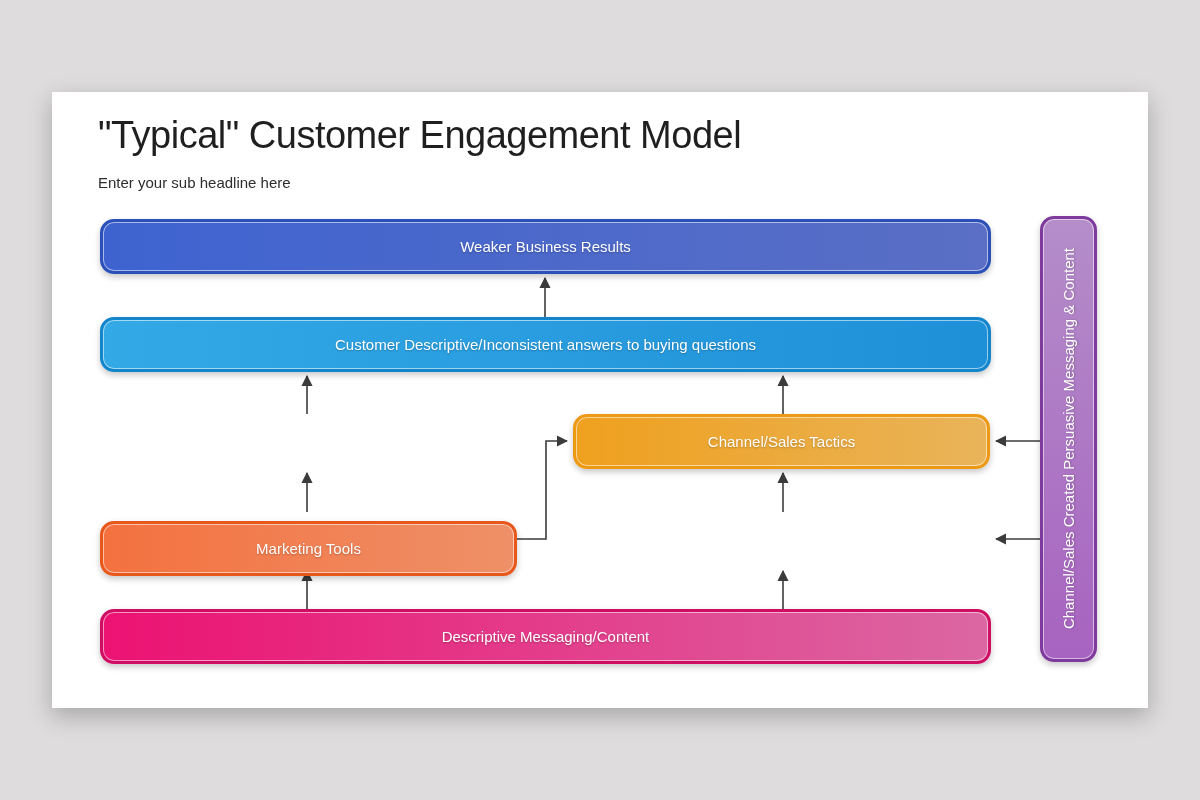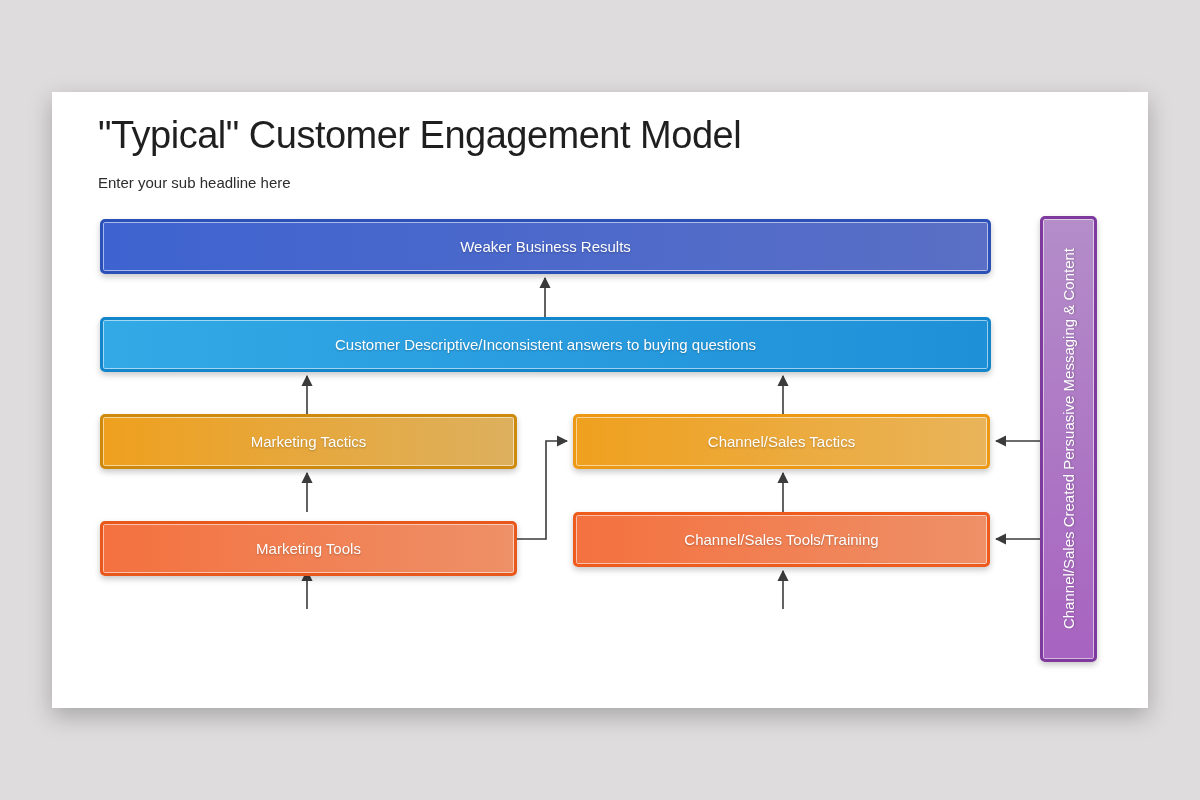--- a/index.html
+++ b/index.html
@@ -18,21 +18,21 @@
     position:absolute;left:46px;top:22px;
     font-size:38px;color:#1f1f1f;letter-spacing:-0.5px;
     font-weight:400;white-space:nowrap;
   }
   .subtitle{
     position:absolute;left:46px;top:82px;
     font-size:15px;color:#2d2d2d;
   }
   .node{
     position:absolute;
-    border-radius:5px;
+    border-radius:14px;
     display:flex;align-items:center;justify-content:center;
     color:#ffffff;font-size:15px;text-align:center;
     text-shadow:0 1px 2px rgba(0,0,0,0.25);
     box-shadow:inset 0 0 0 1px rgba(255,255,255,0.55), 0 3px 6px rgba(0,0,0,0.22);
     box-sizing:border-box;
   }
   
   .n-weaker{left:48px;top:127px;width:891px;height:55px;
     border:3px solid #2b50b8;
     background:linear-gradient(to right,#3e63d0,#5a6fc5);}
@@ -102,34 +102,31 @@
   </svg>
 
   <div class="node n-weaker">
     <span>Weaker Business Results</span>
   </div>
 
   <div class="node n-customer">
     <span>Customer Descriptive/Inconsistent answers to buying questions</span>
   </div>
 
-  <div class="node n-mkt-tactics">
-    <span>Marketing Tactics</span>
-  </div>
 
   <div class="node n-cs-tactics">
     <span>Channel/Sales Tactics</span>
   </div>
 
   <div class="node n-mkt-tools">
     <span>Marketing Tools</span>
   </div>
 
-  <div class="node n-cs-tools">
-    <span>Channel/Sales Tools/Training</span>
+
+  <div class="node n-descriptive">
+    <span>Descriptive Messaging/Content</span>
   </div>
-
 
   <div class="node n-persuasive">
     <span class="vtext">Channel/Sales Created Persuasive Messaging &amp; Content</span>
   </div>
 
 </div>
 
 </body></html>

